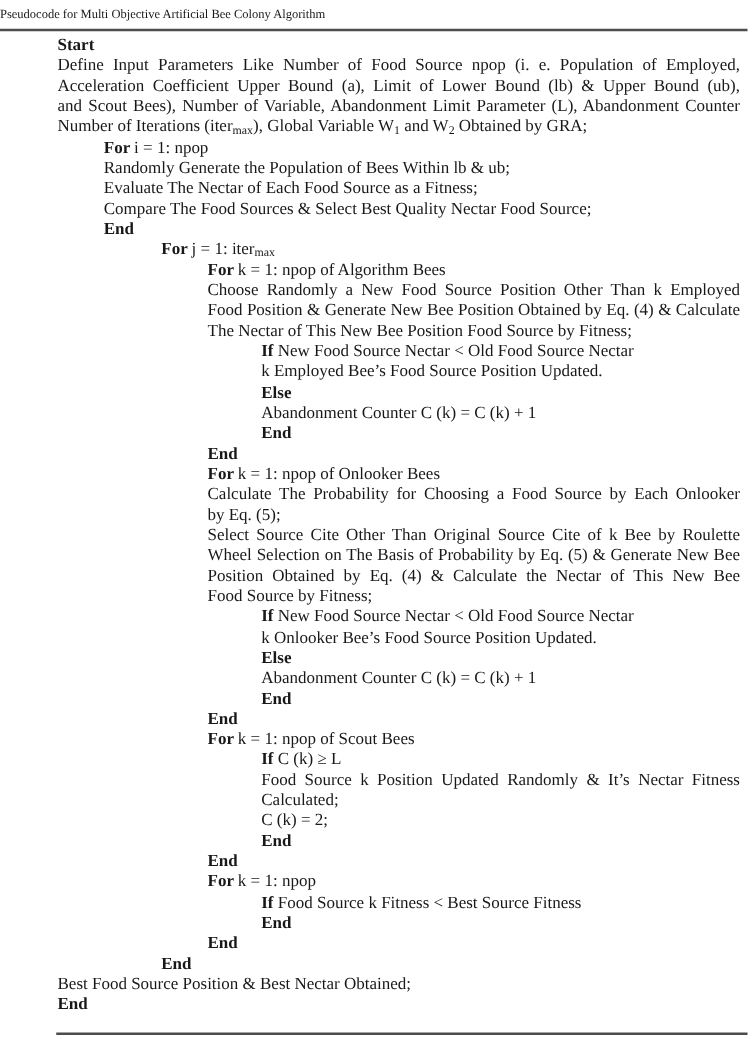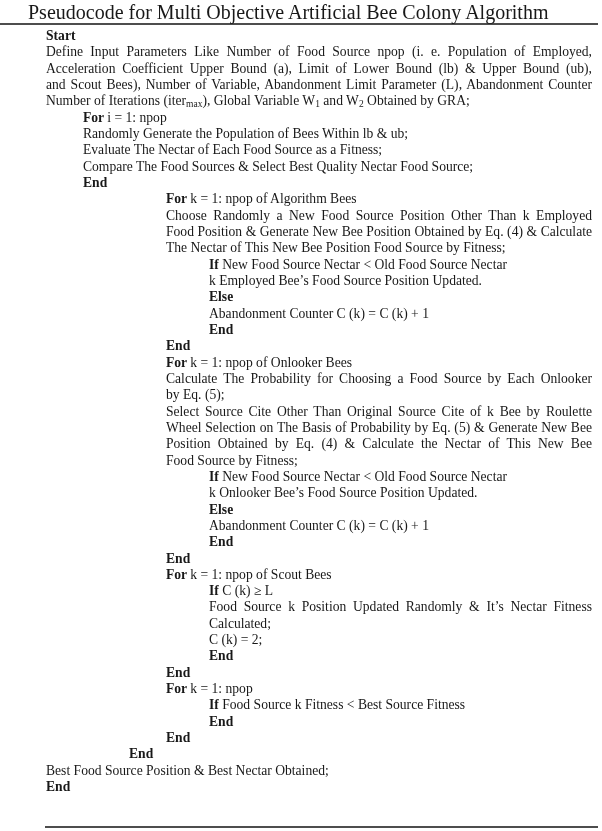--- a/index.html
+++ b/index.html
@@ -6,23 +6,22 @@
   .page {
     width: 602px;
     height: 831px;
     background: #ffffff;
     color: #181818;
     font-family: "Liberation Serif", "DejaVu Serif", serif;
     overflow: hidden;
     position: relative;
   }
   .title {
-    margin-left: 28px;
     padding-top: 3px;
-    font-size: 20px;
+    font-size: 10px;
     line-height: 18px;
     height: 18px;
     white-space: nowrap;
   }
   .title-rule {
     margin-top: 2px;
     width: 598px;
     border-top: 2px solid #4d4d4d;
     height: 0;
   }
@@ -68,20 +67,21 @@
       <div class="ln i0"><b>Start</b></div>
       <div class="ln i0 j"><span>Define Input Parameters Like Number of Food Source npop (i. e. Population of Employed, Onlooker</span></div>
       <div class="ln i0 j"><span>Acceleration Coefficient Upper Bound (a), Limit of Lower Bound (lb) &amp; Upper Bound (ub), Maximum</span></div>
       <div class="ln i0 j"><span>and Scout Bees), Number of Variable, Abandonment Limit Parameter (L), Abandonment Counter (C),</span></div>
       <div class="ln i0"><span>Number of Iterations (iter</span><sub>max</sub><span>), Global Variable W</span><sub>1</sub><span> and W</span><sub>2</sub><span> Obtained by GRA;</span></div>
       <div class="ln i1"><b>For </b><span>i = 1: npop</span></div>
       <div class="ln i1"><span>Randomly Generate the Population of Bees Within lb &amp; ub;</span></div>
       <div class="ln i1"><span>Evaluate The Nectar of Each Food Source as a Fitness;</span></div>
       <div class="ln i1"><span>Compare The Food Sources &amp; Select Best Quality Nectar Food Source;</span></div>
       <div class="ln i1"><b>End</b></div>
+      <div class="ln i2"><b>For </b><span>j = 1: iter</span><sub>max</sub></div>
       <div class="ln i3"><b>For </b><span>k = 1: npop of Algorithm Bees</span></div>
       <div class="ln i3 j"><span>Choose Randomly a New Food Source Position Other Than k Employed Bee’s</span></div>
       <div class="ln i3 j"><span>Food Position &amp; Generate New Bee Position Obtained by Eq. (4) &amp; Calculate</span></div>
       <div class="ln i3"><span>The Nectar of This New Bee Position Food Source by Fitness;</span></div>
       <div class="ln i4"><b>If </b><span>New Food Source Nectar &lt; Old Food Source Nectar</span></div>
       <div class="ln i4"><span>k Employed Bee’s Food Source Position Updated.</span></div>
       <div class="ln i4"><b>Else</b></div>
       <div class="ln i4"><span>Abandonment Counter C (k) = C (k) + 1</span></div>
       <div class="ln i4"><b>End</b></div>
       <div class="ln i3"><b>End</b></div>

